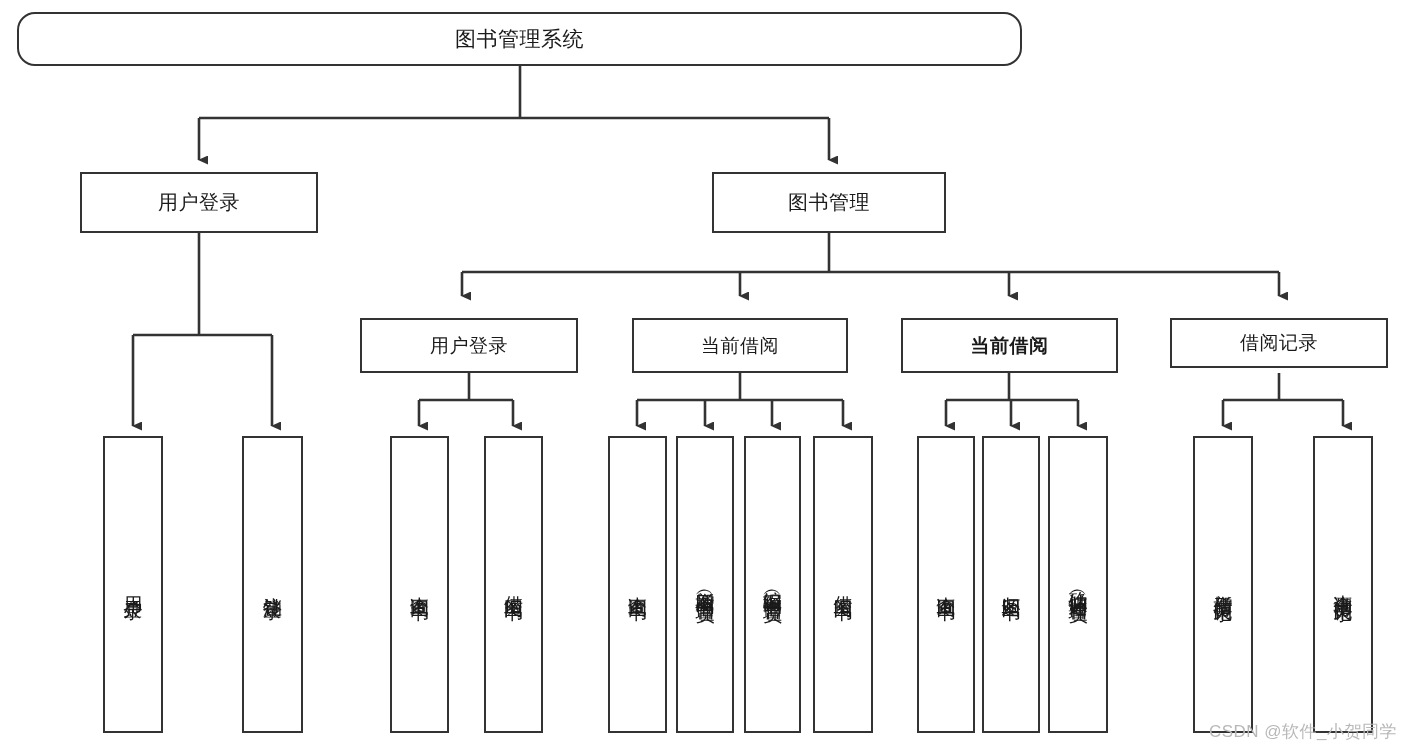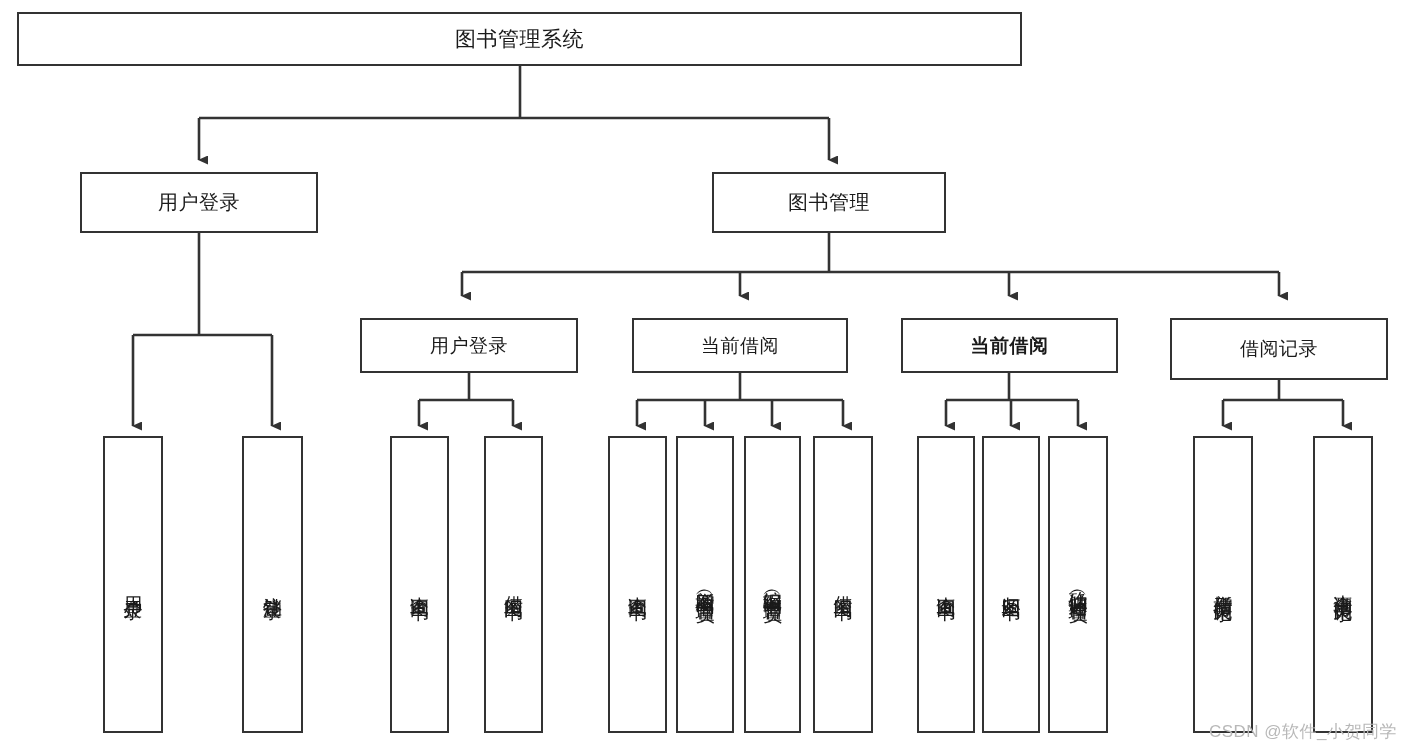--- a/index.html
+++ b/index.html
@@ -108,41 +108,41 @@
       <path d="M1078,400 L1078,426" marker-end="url(#arrowhead)"></path>
 
       <path d="M1279,373 L1279,400"></path>
       <path d="M1223,400 L1343,400"></path>
       <path d="M1223,400 L1223,426" marker-end="url(#arrowhead)"></path>
       <path d="M1343,400 L1343,426" marker-end="url(#arrowhead)"></path>
 
     </g>
   </svg>
 
-  <div class="node root-node" style="left:17px; top:12px; width:1005px; height:54px;">
+  <div class="node root-node" style="left:17px; top:12px; width:1005px; height:54px;border-radius:18px;">
     <span class="node-label">图书管理系统</span>
   </div>
 
   <div class="node level1-node" style="left:80px; top:172px; width:238px; height:61px;">
     <span class="node-label">用户登录</span>
   </div>
   <div class="node level1-node" style="left:712px; top:172px; width:234px; height:61px;">
     <span class="node-label">图书管理</span>
   </div>
 
   <div class="node level2-node" style="left:360px; top:318px; width:218px; height:55px;">
     <span class="node-label">用户登录</span>
   </div>
   <div class="node level2-node" style="left:632px; top:318px; width:216px; height:55px;">
     <span class="node-label">当前借阅</span>
   </div>
   <div class="node level2-node" style="left:901px; top:318px; width:217px; height:55px;font-weight:bold;">
     <span class="node-label">当前借阅</span>
   </div>
-  <div class="node level2-node" style="left:1170px; top:318px; width:218px; height:62px;">
+  <div class="node level2-node" style="left:1170px; top:318px; width:218px; height:50px;">
     <span class="node-label">借阅记录</span>
   </div>
 
   <div class="node leaf-node vertical" style="left:103px; top:436px; width:60px; height:297px;">
     <span class="node-label">用户登录</span>
   </div>
   <div class="node leaf-node vertical" style="left:242px; top:436px; width:61px; height:297px;">
     <span class="node-label">注销登录</span>
   </div>
 

